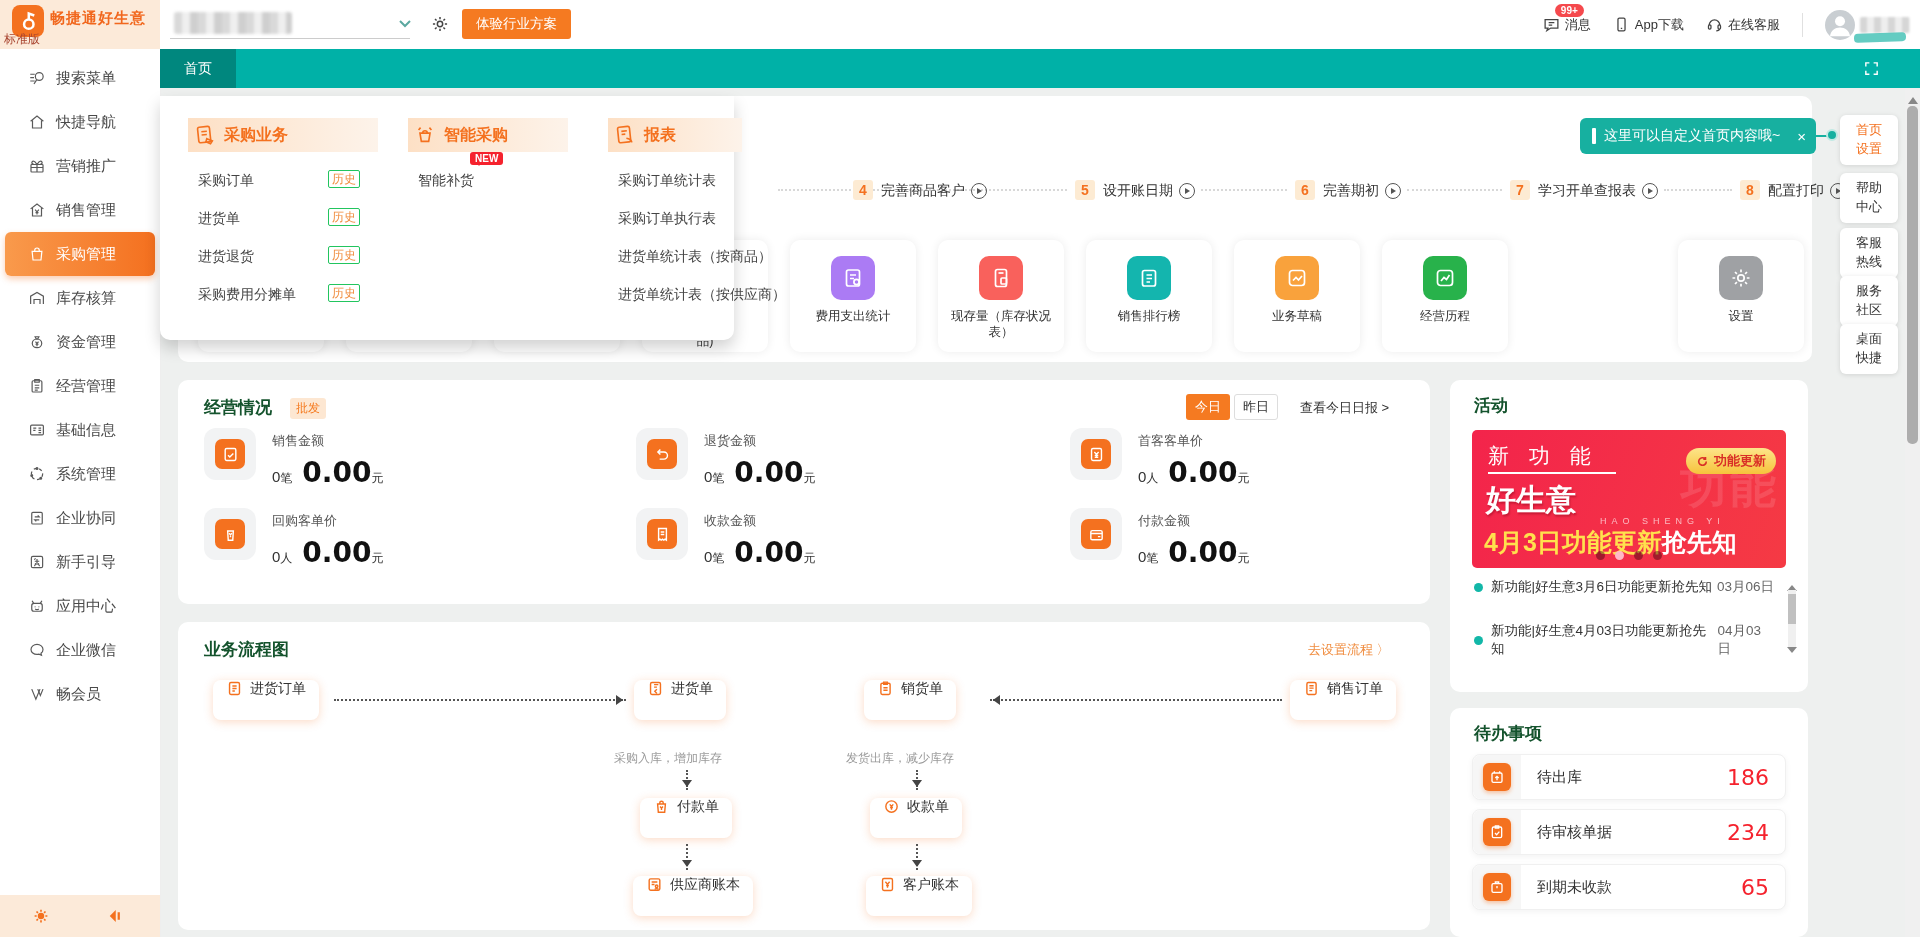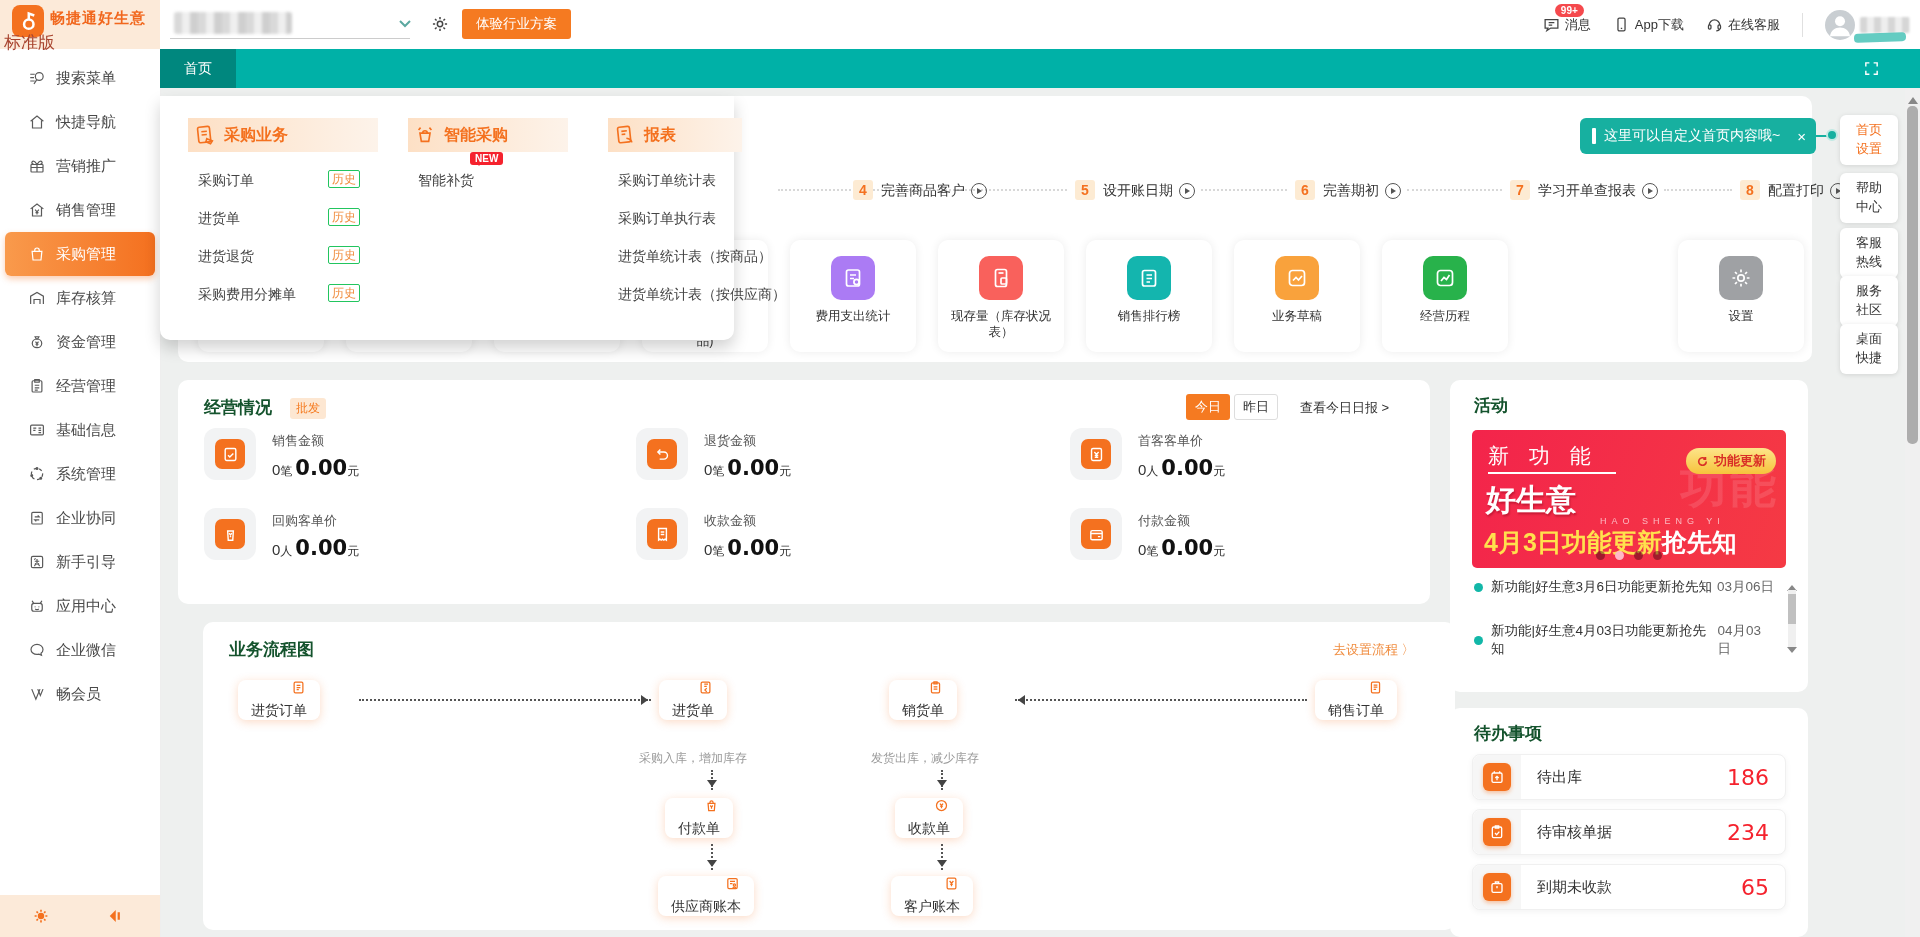--- a/index.html
+++ b/index.html
@@ -6,21 +6,21 @@
   body{width:1920px;height:937px;position:relative;overflow:hidden;background:#eef0ef;
        font-family:"Liberation Sans","DejaVu Sans",sans-serif;color:#333;font-size:14px;}
   svg{display:block;}
   .panel{position:absolute;background:#fff;border-radius:10px;}
 
   
   .sidebar{position:absolute;left:0;top:0;width:160px;height:937px;background:#fff;z-index:30;box-shadow:1px 0 0 #eee;}
   .logo-area{height:49px;background:#fcead9;position:relative;}
   .logo-sq{position:absolute;left:12px;top:5px;width:32px;height:32px;background:#f4711f;border-radius:8px;display:flex;align-items:center;justify-content:center;}
   .brand-name{position:absolute;left:50px;top:9px;color:#f1671d;font-weight:bold;font-size:15px;letter-spacing:1px;}
-  .brand-edition{position:absolute;left:4px;top:31px;color:#a8442f;font-size:17px;}
+  .brand-edition{position:absolute;left:4px;top:31px;color:#a8442f;font-size:12px;}
   .menu-list{position:absolute;top:56px;left:0;width:160px;}
   .m-item{height:44px;display:flex;align-items:center;padding-left:28px;color:#4a4a4a;font-size:15px;cursor:pointer;}
   .m-item svg{margin-right:10px;color:#5a5a5a;}
   .m-item.active{background:linear-gradient(90deg,#f99a4c,#f4701f);color:#fff;border-radius:6px;margin:0 5px;padding-left:23px;box-shadow:0 3px 6px rgba(244,113,31,.35);}
   .m-item.active svg{color:#fff;}
   .side-foot{position:absolute;left:0;bottom:0;width:160px;height:42px;background:#fcead9;display:flex;align-items:center;}
 
   
   .topbar{position:absolute;left:160px;top:0;width:1760px;height:49px;background:#fff;z-index:30;}
   .redacted{position:absolute;left:14px;top:12px;width:118px;height:22px;border-radius:3px;
@@ -72,26 +72,26 @@
   .sec-title{position:absolute;font-size:17px;font-weight:bold;color:#14532d;}
   .tag-pf{position:absolute;background:#fde7d2;color:#f57b21;font-size:12px;padding:2px 6px;border-radius:3px;}
   .btn-day{position:absolute;width:44px;height:26px;border-radius:3px;font-size:13px;display:flex;align-items:center;justify-content:center;cursor:pointer;box-sizing:border-box;}
   .btn-today{background:#f57a21;color:#fff;}
   .btn-yest{background:#fff;border:1px solid #ddd;color:#333;}
   .link{font-size:13px;color:#333;cursor:pointer;}
   .stat-ic-outer{position:absolute;width:52px;height:52px;background:#f2f3f4;border-radius:12px;display:flex;align-items:center;justify-content:center;}
   .stat-ic{width:30px;height:30px;background:#f4711f;border-radius:7px;display:flex;align-items:center;justify-content:center;}
   .stat-label{position:absolute;font-size:13px;color:#555;}
   .stat-val{position:absolute;font-size:15px;color:#333;}
-  .stat-val b{font-size:21px;color:#111;margin-left:3px;font-family:"DejaVu Sans",sans-serif;}
+  .stat-val b{font-size:28px;color:#111;margin-left:10px;font-family:"DejaVu Sans",sans-serif;}
   .stat-val .u{font-size:12px;color:#333;}
 
   
-  .flowp{left:178px;top:622px;width:1252px;height:308px;margin-left:25px;}
-  .fnode{position:absolute;height:40px;background:#fff;border-radius:8px;box-shadow:0 2px 10px rgba(244,113,31,.25);display:flex;align-items:flex-end;gap:7px;padding:0 13px;font-size:14px;color:#333;cursor:pointer;white-space:nowrap;flex-direction:column;}
+  .flowp{left:178px;top:622px;width:1252px;height:308px;}
+  .fnode{position:absolute;height:40px;background:#fff;border-radius:8px;box-shadow:0 2px 10px rgba(244,113,31,.25);display:flex;align-items:flex-start;gap:7px;padding:0 13px;font-size:14px;color:#333;cursor:pointer;white-space:nowrap;}
   .harrow{position:absolute;border-top:2px dotted #555;}
   .harrow.r:after{content:"";position:absolute;right:-2px;top:-6px;border:5px solid transparent;border-left:7px solid #444;}
   .harrow.l:before{content:"";position:absolute;left:-2px;top:-6px;border:5px solid transparent;border-right:7px solid #444;}
   .varrow{position:absolute;border-left:2px dotted #555;width:0;}
   .varrow:after{content:"";position:absolute;left:-6px;bottom:-2px;border:5px solid transparent;border-top:7px solid #444;}
   .fnote{position:absolute;font-size:12px;color:#999;white-space:nowrap;}
 
   
   .act{left:1450px;top:380px;width:358px;height:312px;}
   .banner{position:absolute;left:22px;top:50px;width:314px;height:138px;border-radius:5px;overflow:hidden;

